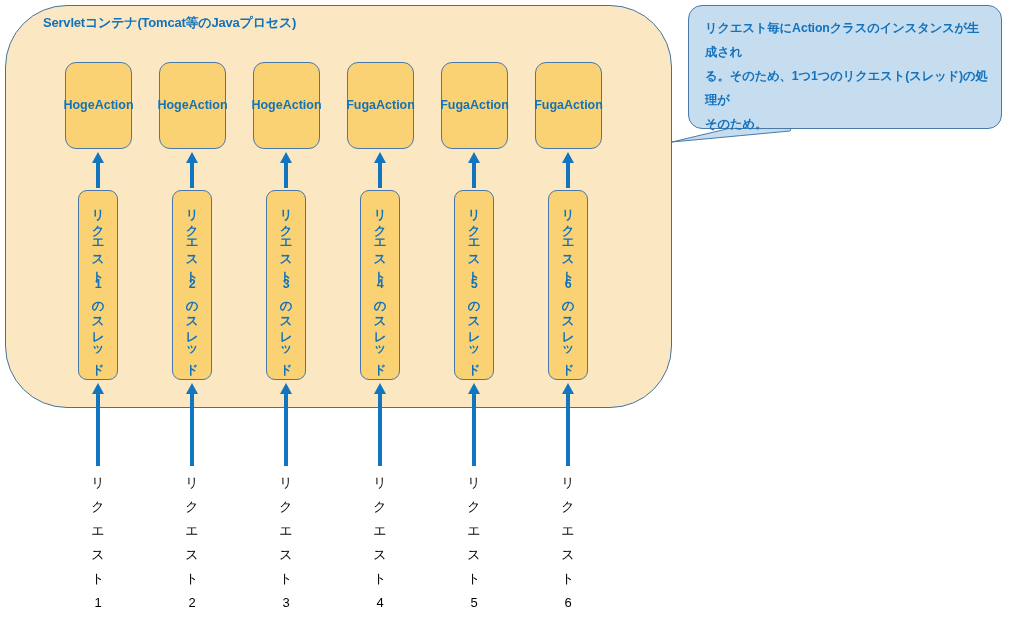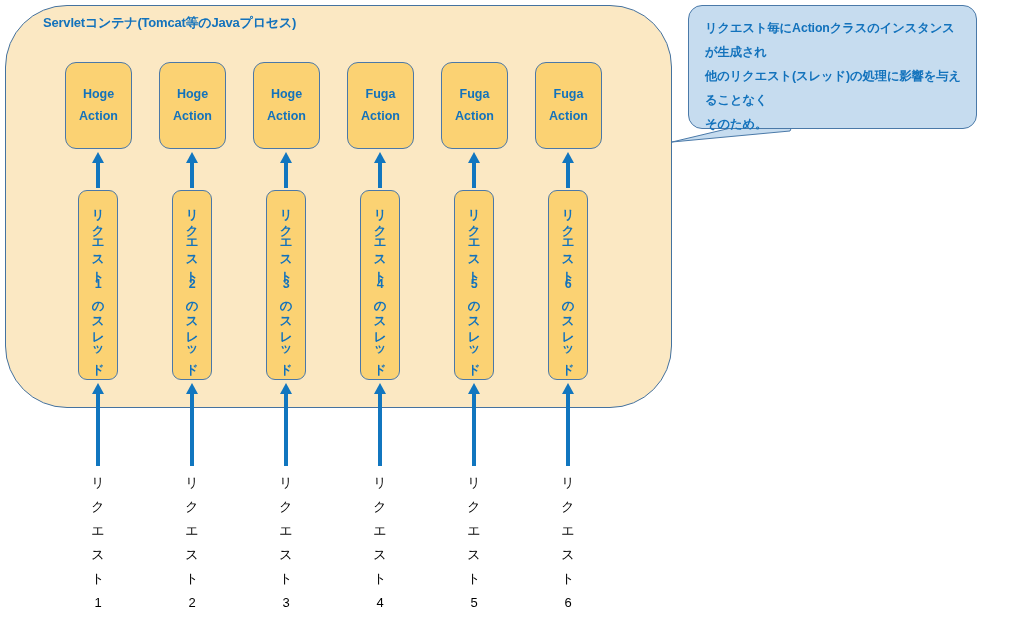--- a/index.html
+++ b/index.html
@@ -49,21 +49,20 @@
   .action-box {
     position: absolute;
     top: 62px;
     width: 67px;
     height: 87px;
     background: #FBD273;
     border: 1px solid #4A78A8;
     border-radius: 11px;
     box-sizing: border-box;
     display: flex;
-    flex-direction: column;
     align-items: center;
     justify-content: center;
     color: #1272BC;
     font-size: 12.5px;
     font-weight: bold;
     line-height: 1.75;
   }
 
   
   .thread-box {
@@ -109,21 +108,21 @@
     line-height: 24px;
     font-family: "Liberation Sans", "DejaVu Sans", sans-serif;
   }
   .req-label span { display: block; }
 
   
   .callout {
     position: absolute;
     left: 688px;
     top: 5px;
-    width: 289px;
+    width: 314px;
     height: 124px;
     background: #C6DCEF;
     border: 1px solid #4A79A8;
     border-radius: 14px;
     box-sizing: border-box;
   }
   .callout-text {
     position: absolute;
     left: 16px;
     top: 11px;
@@ -326,18 +325,18 @@
         <span>6</span>
       </div>
     </div>
 
   <svg class="callout-tail" viewBox="0 0 130 32" xmlns="http://www.w3.org/2000/svg">
     <polygon points="126,0 118,19 0,30" fill="#C6DCEF" stroke="#4A79A8" stroke-width="1"></polygon>
   </svg>
   <div class="callout">
     <div class="callout-text" id="callout-text">
         <div>リクエスト毎にActionクラスのインスタンスが生成され</div>
-        <div>他のリクエスト(スレッド)の処理に影響を与えることなく</div>
+        <div>る。そのため、1つ1つのリクエスト(スレッド)の処理が</div>
         <div>そのため。</div>
       </div>
   </div>
 
 </div>
 
 </body></html>

